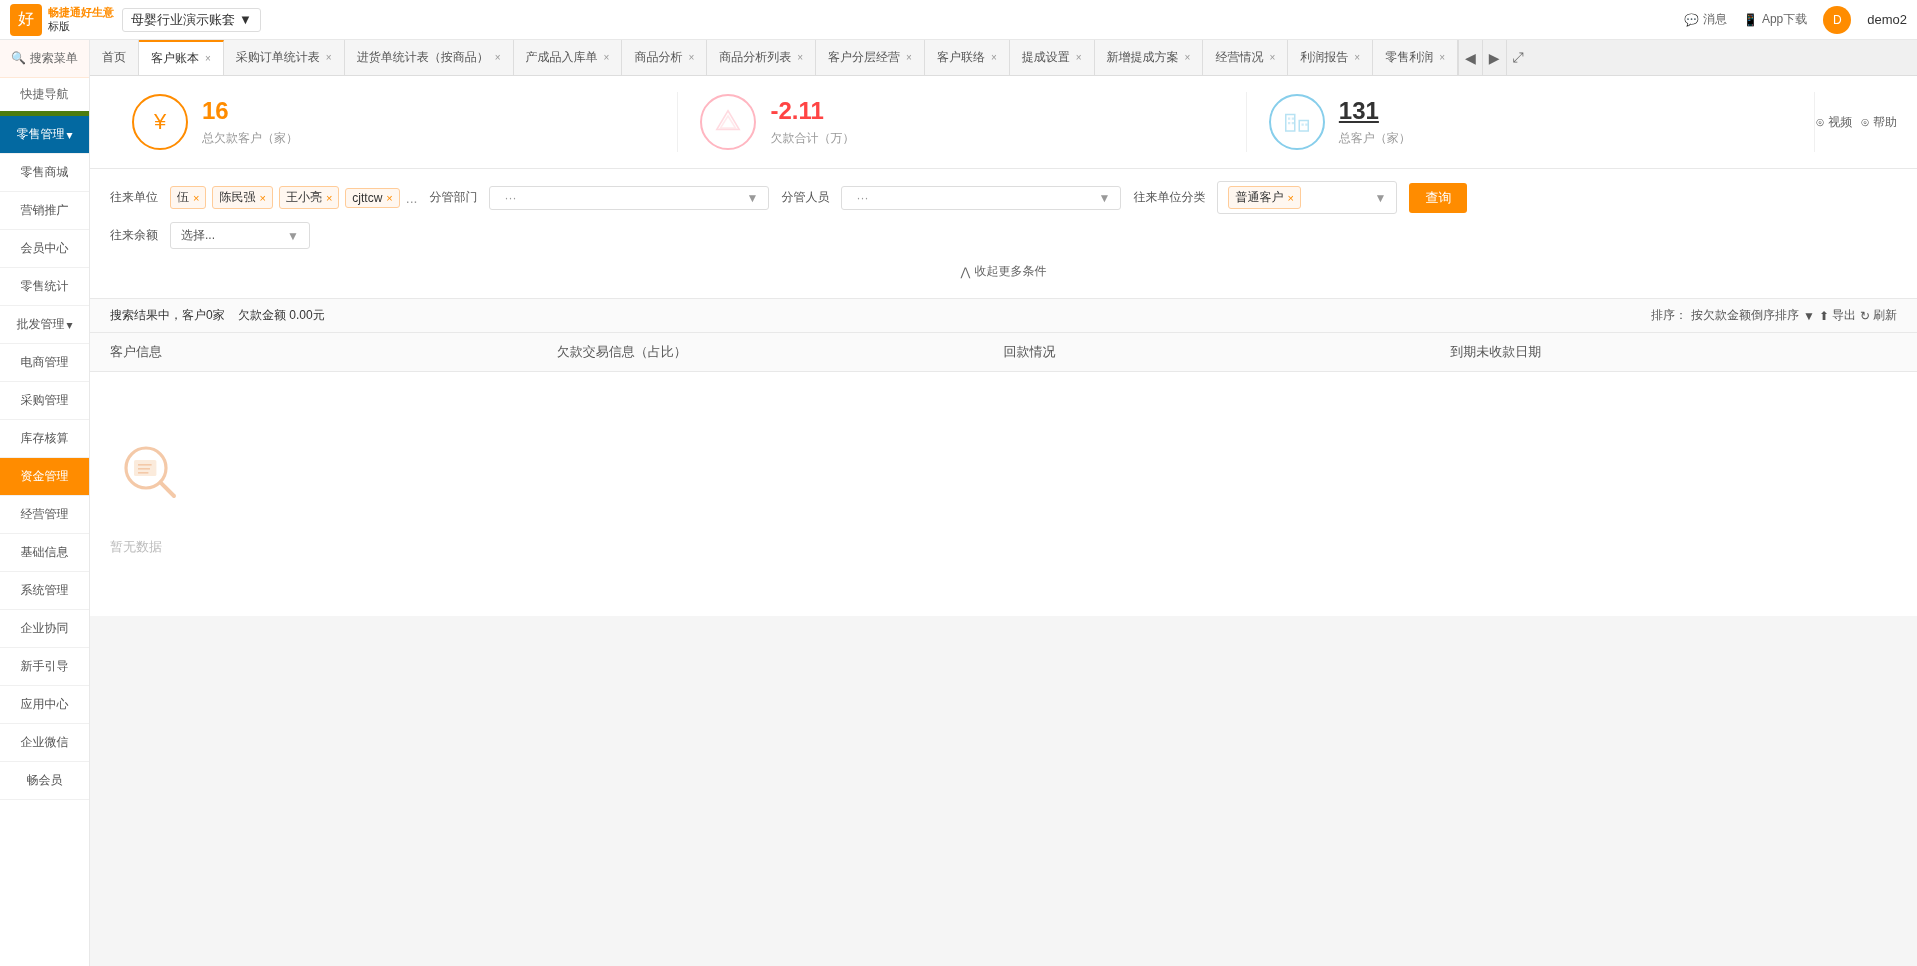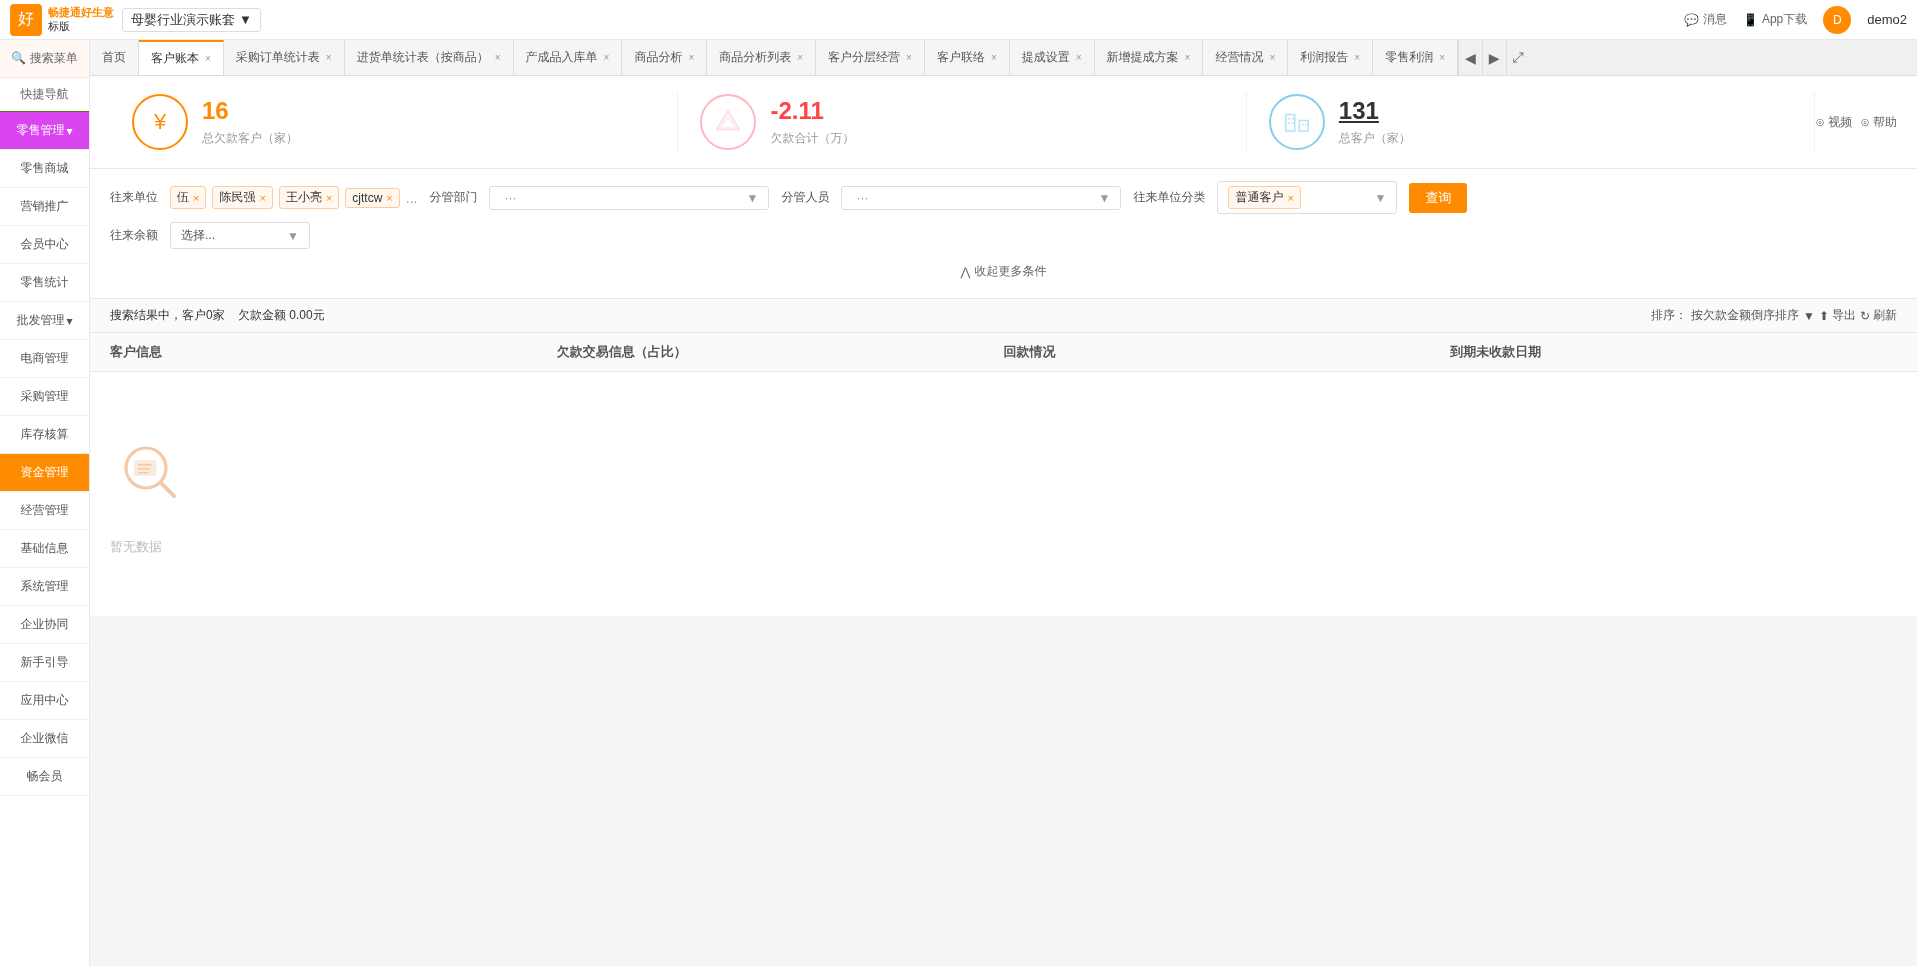--- a/index.html
+++ b/index.html
@@ -52,28 +52,28 @@
     }
     .sidebar-nav { display: flex; flex-direction: column; }
     .sidebar-nav-item {
       padding: 10px 5px;
       text-align: center;
       font-size: 12px;
       color: #555;
       cursor: pointer;
       border-bottom: 1px solid #f0f0f0;
     }
-    .sidebar-nav-item.active { background: #d946ef; color: #fff; }
+    .sidebar-nav-item.active { background: #0369a1; color: #fff; }
     .sidebar-nav-item.has-arrow { display: flex; align-items: center; justify-content: center; gap: 2px; }
     .quick-nav {
       padding: 8px;
       text-align: center;
       font-size: 12px;
       color: #666;
-      border-bottom: 1px solid #4d7c0f;
+      border-bottom: 5px solid #4d7c0f;
       cursor: pointer;
     }
 
     
     .content-area { flex: 1; display: flex; flex-direction: column; overflow: hidden; }
 
     
     .tabs-bar {
       background: #f0f0f0;
       display: flex;
@@ -187,21 +187,21 @@
     .result-info { font-size: 12px; color: #333; }
     .result-actions { display: flex; align-items: center; gap: 4px; font-size: 12px; color: #555; }
     .sort-select { display: inline-flex; align-items: center; gap: 4px; cursor: pointer; }
     .action-btn { display: flex; align-items: center; gap: 3px; cursor: pointer; }
 
     
     .data-table { width: 100%; background: #fff; }
     .table-header {
       display: flex; align-items: center;
       padding: 10px 20px; border-bottom: 1px solid #e8e8e8;
-      background: #fafafa; font-size: 13px; font-weight: 700; color: #555;
+      background: #fafafa; font-size: 13px; font-weight: 400; color: #555;
     }
     .col-customer { flex: 2; }
     .col-debt { flex: 2; }
     .col-payment { flex: 2; }
     .col-date { flex: 2; }
 
     
     .empty-state {
       display: flex; flex-direction: column; align-items: flex-start; justify-content: center;
       padding: 60px 20px; color: #bbb; font-size: 13px;

